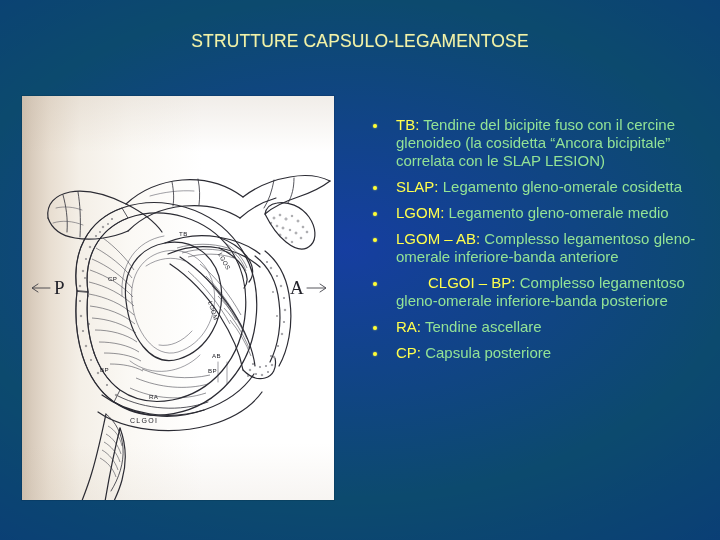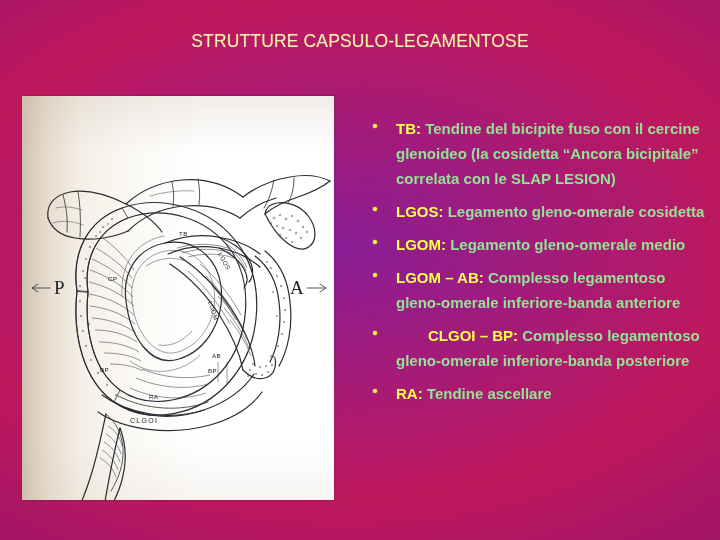--- a/index.html
+++ b/index.html
@@ -122,35 +122,34 @@
     top: 8px;
     width: 4px;
     height: 4px;
     border-radius: 50%;
     background: #ffff33;
     box-shadow: 0 0 2px rgba(255,255,80,0.7);
   }
   .bullet-text {
     display: block;
     font-size: 15px;
-    line-height: 25px;
+    line-height: 18px;
     color: #8fe08f;
-    font-weight: bold;
   }
   .abbr {
     color: #ffff4d;
   }
   .desc {
     color: #93e396;
   }
 </style>
 </head>
 <body>
 
-<div id="slide" style="background: #be185d;">
+<div id="slide" style="background: #0c4a6e;">
 
   <div id="slide-title" style="color: rgb(242, 242, 168);">STRUTTURE CAPSULO-LEGAMENTOSE</div>
 
   <div id="figure">
     <div class="page-shade"></div>
     <div class="page-shade2"></div>
 
     <svg viewBox="0 0 312 404">
 
       <path class="ink ink-med" d="M26 122 C24 108 33 99 48 96 C66 93 86 99 104 108 C120 116 133 126 140 136"></path>
@@ -379,21 +378,21 @@
 
   <div id="bullets">
 
     <div class="bullet-row">
       <span class="bullet-dot" style="background: rgb(255, 255, 51);"></span>
       <span class="bullet-text"><span class="abbr" style="color: rgb(255, 255, 77);">TB:</span><span class="desc" style="color: rgb(147, 227, 150);"> Tendine del bicipite fuso con il cercine glenoideo (la cosidetta “Ancora bicipitale” correlata con le SLAP LESION)</span></span>
     </div>
 
     <div class="bullet-row">
       <span class="bullet-dot" style="background: rgb(255, 255, 51);"></span>
-      <span class="bullet-text"><span class="abbr" style="color: rgb(255, 255, 77);">LGOS:</span><span class="desc" style="color: rgb(147, 227, 150);"> Legamento gleno-omerale cosidetta</span></span>
+      <span class="bullet-text"><span class="abbr" style="color: rgb(255, 255, 77);">SLAP:</span><span class="desc" style="color: rgb(147, 227, 150);"> Legamento gleno-omerale cosidetta</span></span>
     </div>
 
     <div class="bullet-row">
       <span class="bullet-dot" style="background: rgb(255, 255, 51);"></span>
       <span class="bullet-text"><span class="abbr" style="color: rgb(255, 255, 77);">LGOM:</span><span class="desc" style="color: rgb(147, 227, 150);"> Legamento gleno-omerale medio</span></span>
     </div>
 
     <div class="bullet-row">
       <span class="bullet-dot" style="background: rgb(255, 255, 51);"></span>
       <span class="bullet-text"><span class="abbr" style="color: rgb(255, 255, 77);">LGOM – AB:</span><span class="desc" style="color: rgb(147, 227, 150);"> Complesso legamentoso gleno-omerale inferiore-banda anteriore</span></span>
@@ -402,16 +401,20 @@
     <div class="bullet-row">
       <span class="bullet-dot" style="background: rgb(255, 255, 51);"></span>
       <span class="bullet-text"><span class="abbr" style="color: rgb(255, 255, 77); margin-left: 32px;">CLGOI – BP:</span><span class="desc" style="color: rgb(147, 227, 150);"> Complesso legamentoso gleno-omerale inferiore-banda posteriore</span></span>
     </div>
 
     <div class="bullet-row">
       <span class="bullet-dot" style="background: rgb(255, 255, 51);"></span>
       <span class="bullet-text"><span class="abbr" style="color: rgb(255, 255, 77); text-align: right;">RA:</span><span class="desc" style="color: rgb(147, 227, 150);"> Tendine ascellare</span></span>
     </div>
 
+    <div class="bullet-row">
+      <span class="bullet-dot" style="background: rgb(255, 255, 51);"></span>
+      <span class="bullet-text"><span class="abbr" style="color: rgb(255, 255, 77);">CP:</span><span class="desc" style="color: rgb(147, 227, 150);"> Capsula posteriore</span></span>
+    </div>
 
   </div>
 
 </div>
 
 </body></html>

